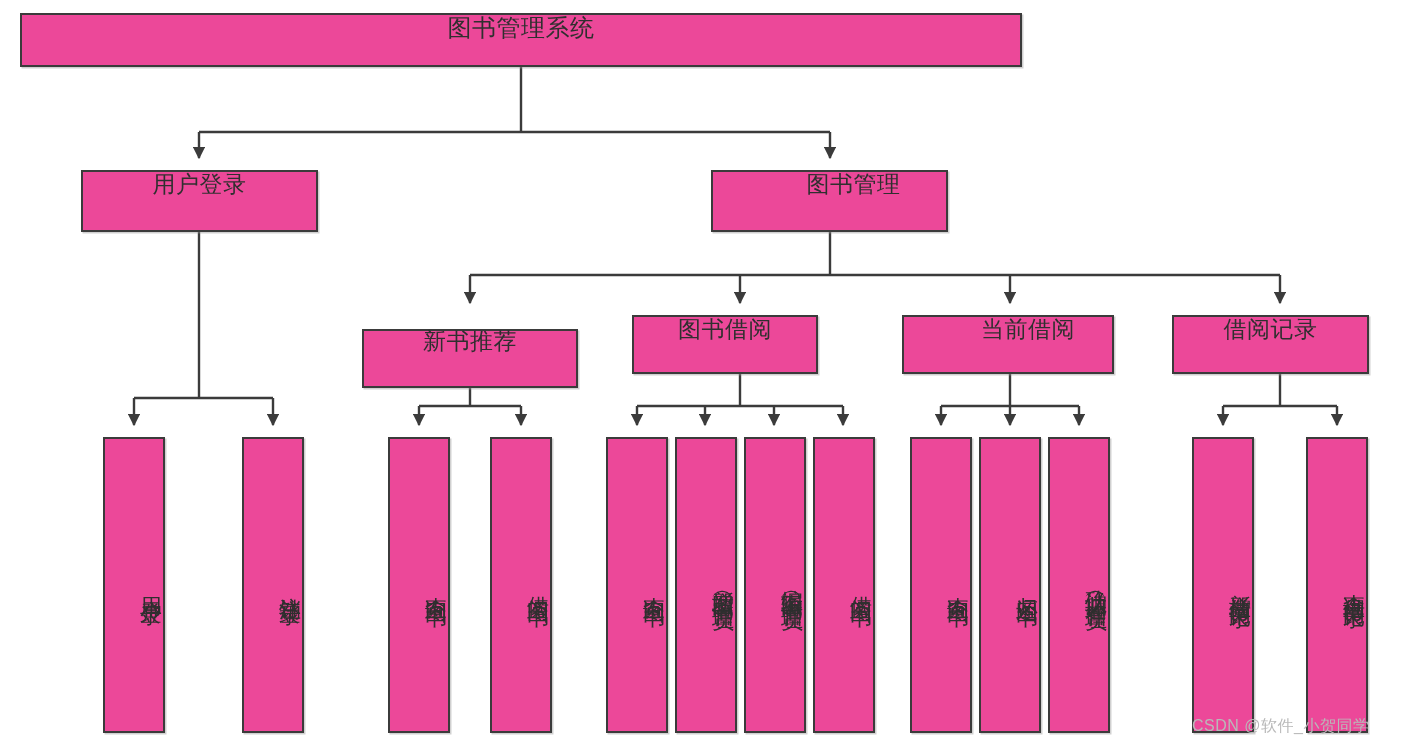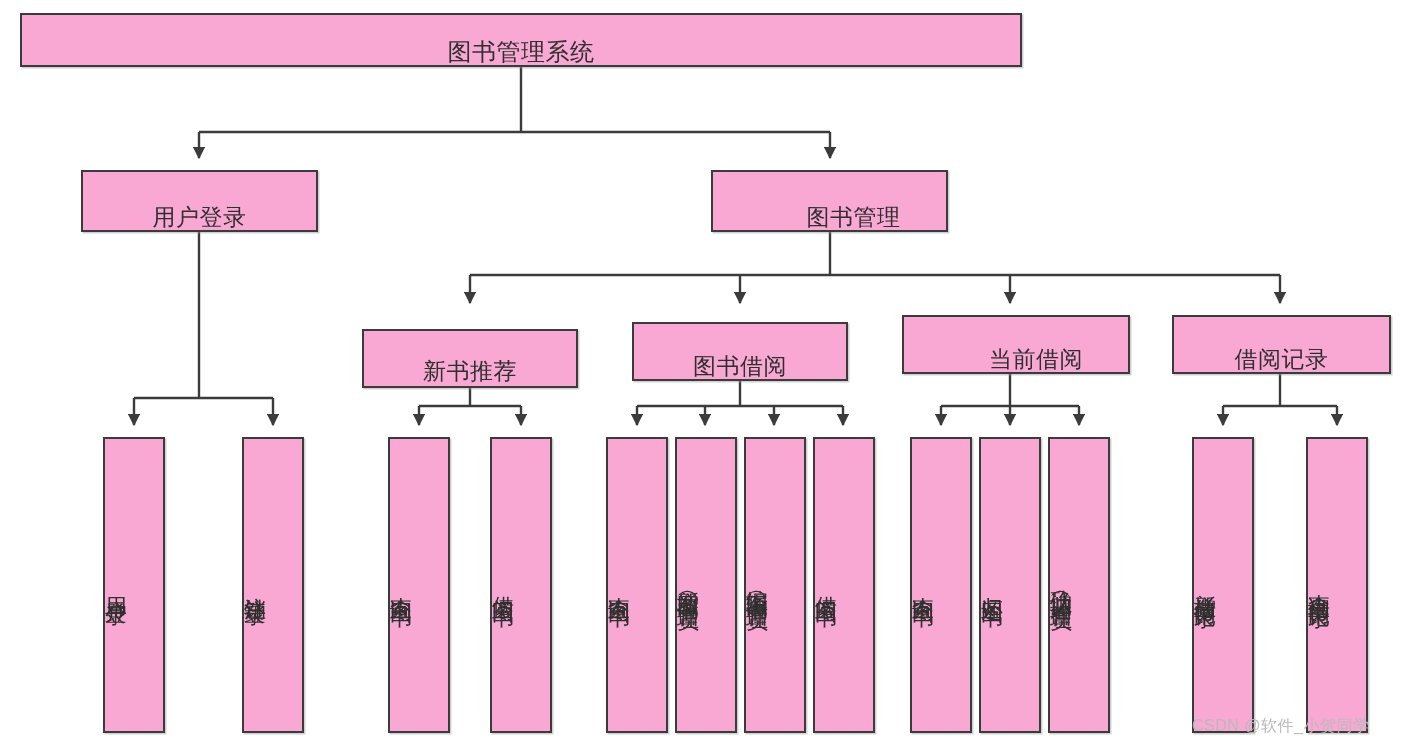--- a/index.html
+++ b/index.html
@@ -23,23 +23,23 @@
     left: 0;
     top: 0;
     width: 1405px;
     height: 747px;
     pointer-events: none;
   }
   .node {
     position: absolute;
     box-sizing: border-box;
     border: 2.2px solid #3b3b3b;
-    background: #f9a8d4;
+    background: #ec4899;
     display: flex;
-    align-items: flex-end;
+    align-items: flex-start;
     justify-content: center;
     color: #2f2f2f;
     box-shadow: 1.5px 1.5px 0 rgba(150,150,150,0.45);
   }
   .node.h {
     font-size: 23px;
     letter-spacing: 0.5px;
     line-height: 1.1;
   }
   .node.root {
@@ -130,27 +130,27 @@
   <div class="node h" style="left:81px; top:170px; width:237px; height:62px;">
     <span>用户登录</span>
   </div>
   <div class="node h" style="left:711px; top:170px; width:237px; height:62px;padding-left:48px;">
     <span>图书管理</span>
   </div>
 
   <div class="node h" style="left:362px; top:329px; width:216px; height:59px;font-family:Liberation Mono, monospace;">
     <span>新书推荐</span>
   </div>
-  <div class="node h" style="left:632px; top:322px; width:216px; height:59px;">
+  <div class="node h" style="left:632px; top:315px; width:186px; height:59px;">
     <span>图书借阅</span>
   </div>
-  <div class="node h" style="left:902px; top:315px; width:228px; height:59px;padding-left:40px;">
+  <div class="node h" style="left:902px; top:315px; width:212px; height:59px;padding-left:40px;">
     <span>当前借阅</span>
   </div>
-  <div class="node h" style="left:1172px; top:315px; width:219px; height:59px;">
+  <div class="node h" style="left:1172px; top:315px; width:197px; height:59px;">
     <span>借阅记录</span>
   </div>
 
   <div class="node v" style="left:103px; top:437px; width:62px; height:296px;">
     <span class="vtext">用户登录</span>
   </div>
   <div class="node v" style="left:242px; top:437px; width:62px; height:296px;">
     <span class="vtext">注销登录</span>
   </div>
 

